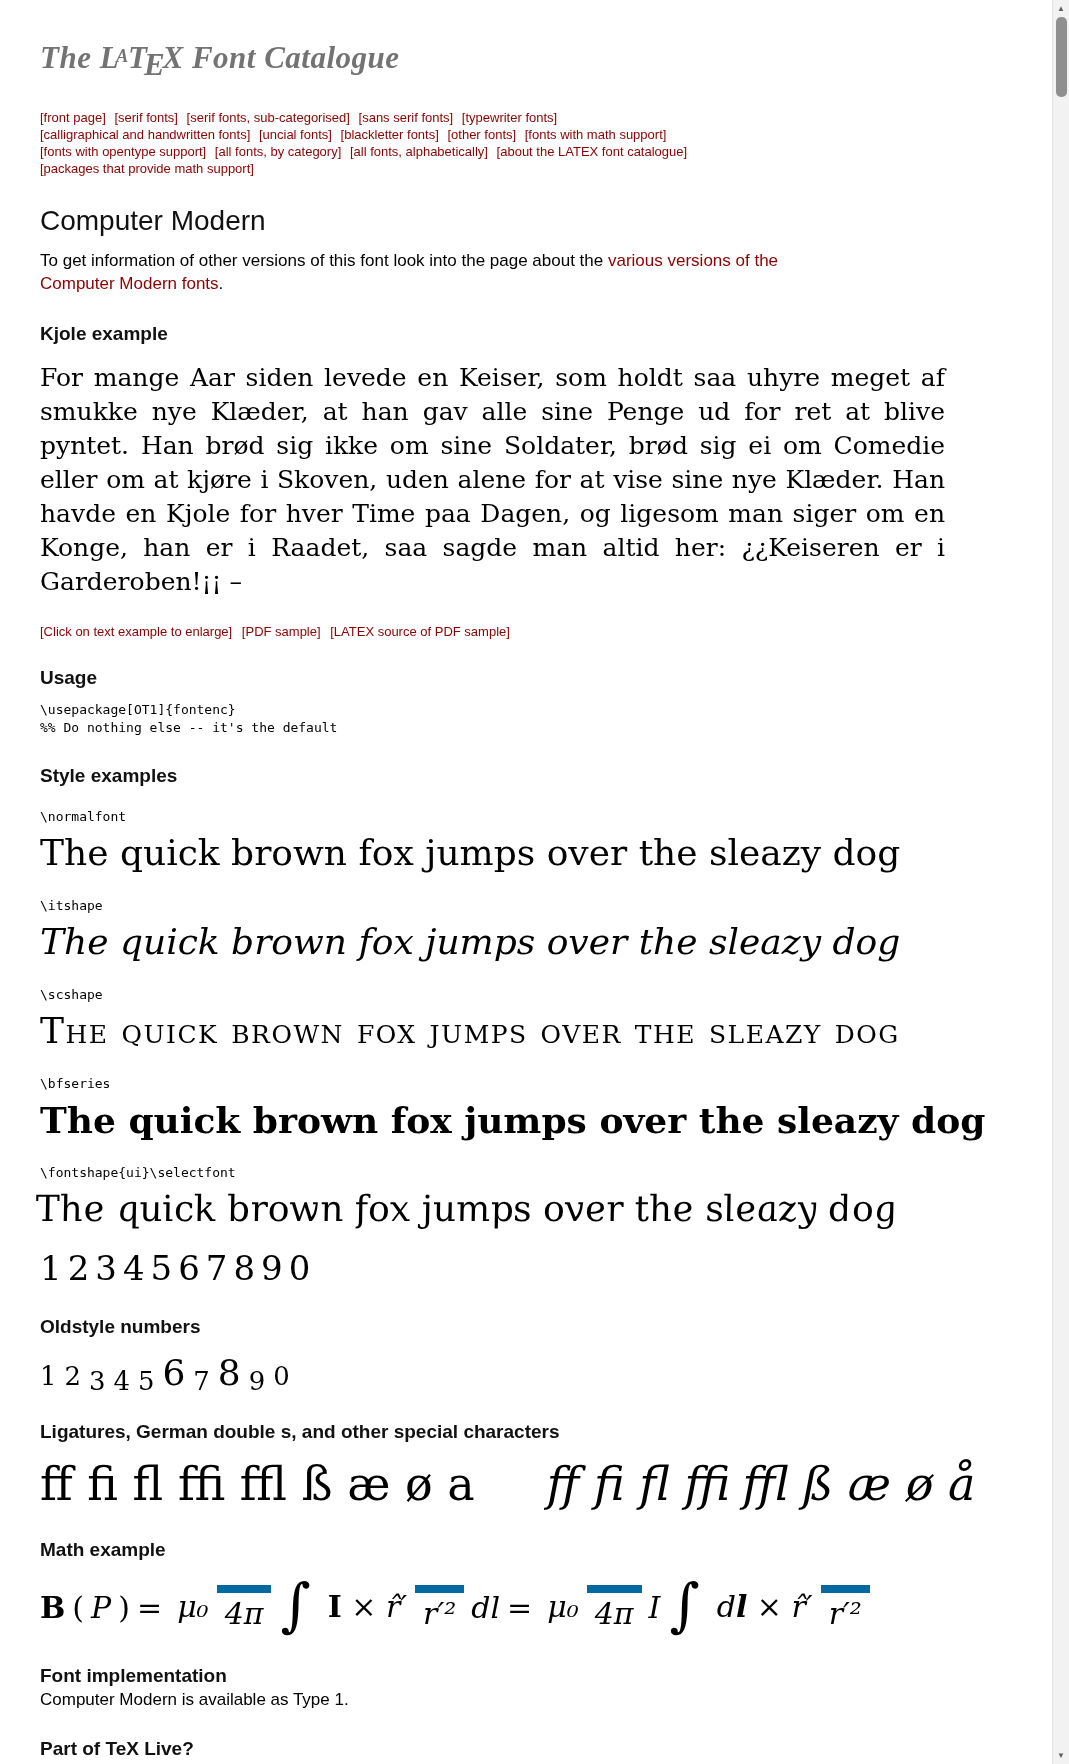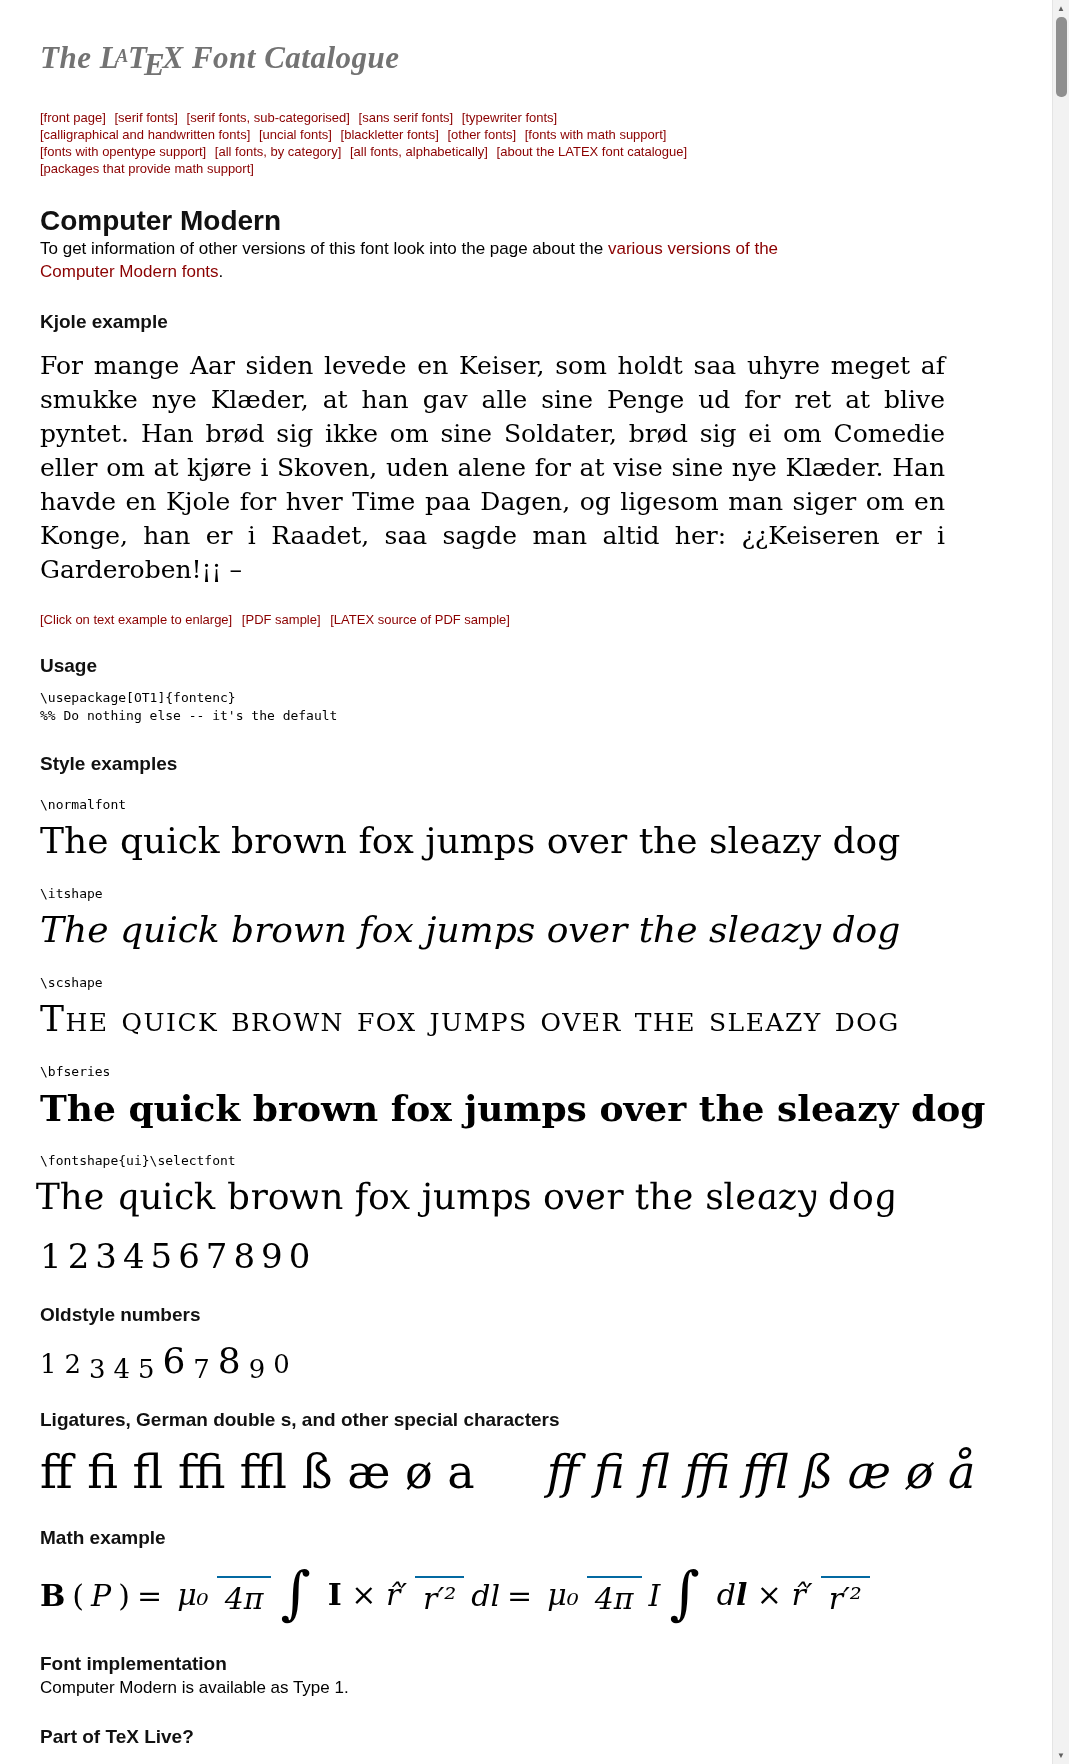--- a/index.html
+++ b/index.html
@@ -18,21 +18,21 @@
     font-style: italic; font-weight: bold;
     font-size: 31px; color: #737373; letter-spacing: 0.5px;
   }
   .latex-a { font-size: 0.58em; vertical-align: 0.34em; margin: 0 -0.04em 0 -0.16em; }
   .latex-e { vertical-align: -0.21em; margin: 0 -0.09em 0 -0.11em; }
 
   
   .nav { margin-top: 26px; font-size: 13px; line-height: 17px; }
   .nav a { color: #8b0000; text-decoration: none; margin-right: 5px; cursor: pointer; text-align: right; }
 
-  h2.font-name { margin: 28px 0 0; font-size: 28px; font-weight: 700; color: #111; }
+  h2.font-name { margin: 28px 0 12px; font-size: 28px; font-weight: 400; color: #111; }
   h3.sec { margin: 28px 0 0; font-size: 19px; font-weight: 700; color: #111; }
 
   .intro { margin-top: 0; font-size: 17px; line-height: 23px; max-width: 770px; }
   .intro a { color: #8b0000; text-decoration: none; cursor: pointer; }
 
   .example-text {
     margin-top: 16px; font-size: 25px; line-height: 34px;
     width: 905px; text-align: justify;
     font-family: "DejaVu Serif", serif;
   }
@@ -63,21 +63,21 @@
   .lig-italic { font-style: italic; margin-left: 72px; }
 
   .math {
     margin-top: 18px; font-family: "DejaVu Serif", serif; font-size: 30px;
     display: flex; align-items: center; gap: 7px; white-space: nowrap;
   }
   .mvar { font-style: italic; }
   .mbold { font-weight: bold; }
   .frac { display: inline-flex; flex-direction: row; align-items: center; text-align: center; }
   .frac .num { padding: 0 8px 3px; }
-  .frac .den { border-top: 2px solid #0369a1; padding: 3px 8px 0; }
+  .frac .den { border-top: 8px solid #0369a1; padding: 3px 8px 0; }
   .mint { font-size: 58px; line-height: 1; position: relative; top: -3px; margin: 0 2px; }
 
   .impl-note { margin-top: 3px; font-size: 17px; }
 
   
   .scrollbar {
     position: absolute; top: 0; right: 0; width: 17px; height: 100%;
     background: #f2f2f2; z-index: 10; border-left: 1px solid #e4e4e4;
   }
   .sb-btn {

